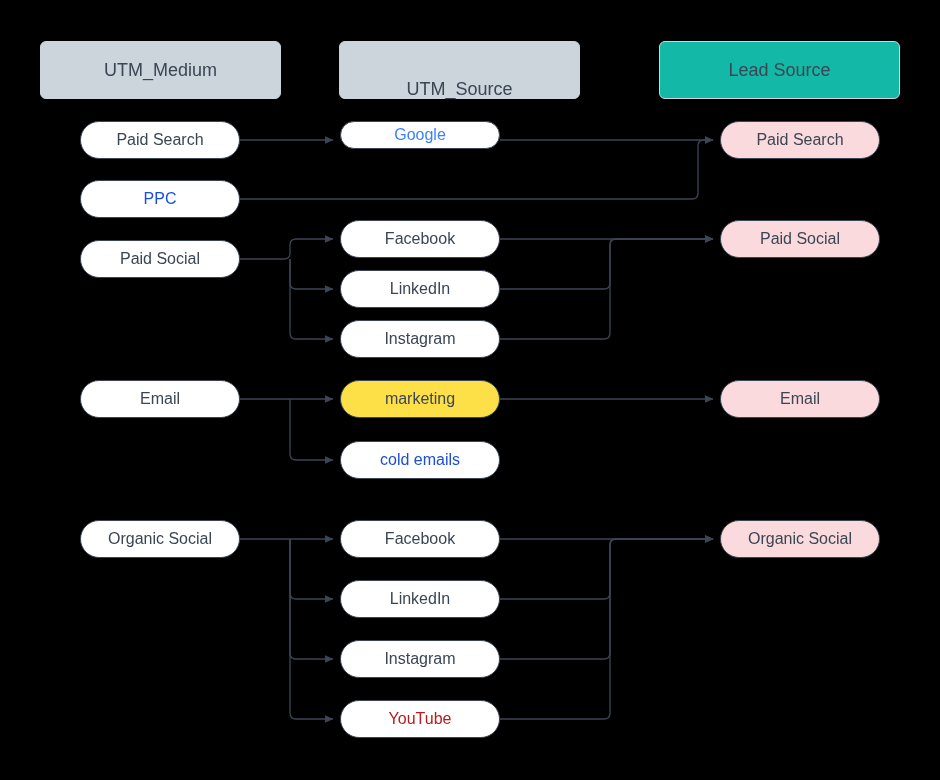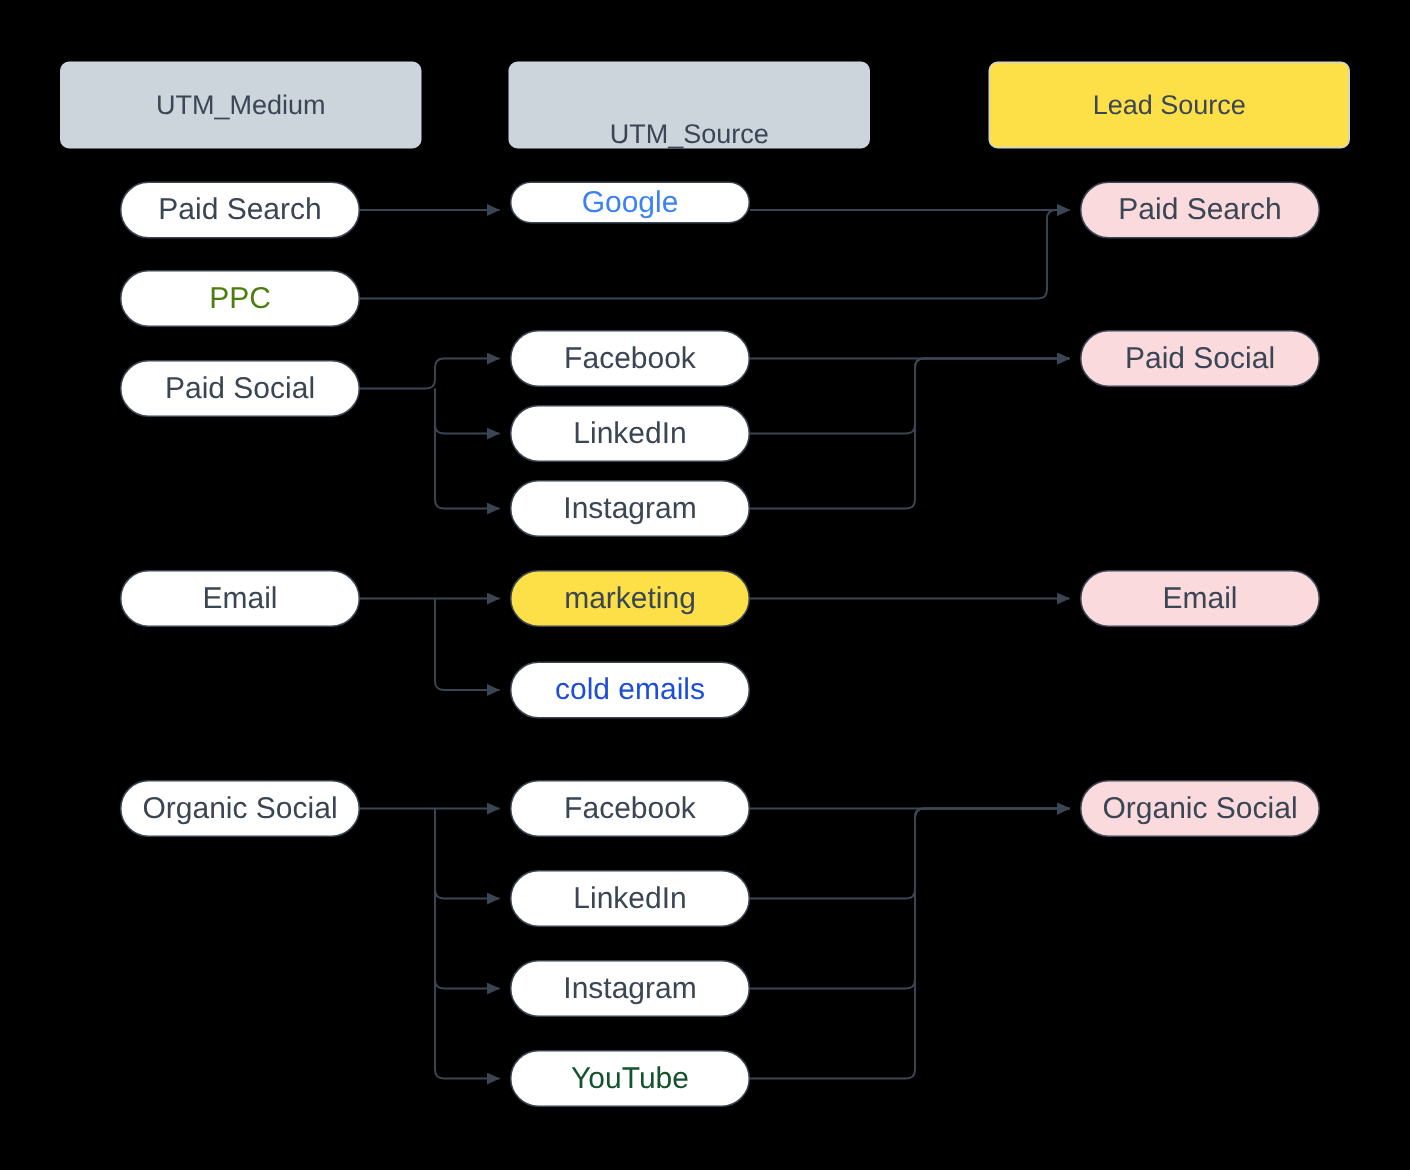--- a/index.html
+++ b/index.html
@@ -39,21 +39,21 @@
     border: 1px solid #ccd4dc;
     border-radius: 6px;
     color: #3b4654;
     font-size: 18px;
   }
   .pill-node {
     background: #ffffff;
     border: 1.3px solid #3b4654;
     border-radius: 999px;
     color: #3b4654;
-    font-size: 20px;
+    font-size: 16px;
   }
   .pill-node.lead {
     background: #fadadd;
     border-color: #3b4654;
   }
 </style>
 </head>
 <body>
 
 <div id="canvas" style="background: rgb(0, 0, 0); text-decoration: underline;">
@@ -88,29 +88,29 @@
       </g>
   </svg>
 
   <div id="headers-group">
       <div class="node header-node" style="left: 40px; top: 41px; width: 241px; height: 58px; background: rgb(204, 212, 220); border-color: rgb(204, 212, 220); color: rgb(59, 70, 84);">
         <span>UTM_Medium</span>
       </div>
       <div class="node header-node" style="left: 339px; top: 41px; width: 241px; height: 58px; background: rgb(204, 212, 220); border-color: rgb(204, 212, 220); color: rgb(59, 70, 84); align-items: flex-end;">
         <span>UTM_Source</span>
       </div>
-      <div class="node header-node" style="left: 659px; top: 41px; width: 241px; height: 58px; background: #fde047; border-color: rgb(204, 212, 220); color: rgb(59, 70, 84);">
+      <div class="node header-node" style="left: 659px; top: 41px; width: 241px; height: 58px; background: #14b8a6; border-color: rgb(204, 212, 220); color: rgb(59, 70, 84);">
         <span>Lead Source</span>
       </div>
     </div>
   <div id="nodes-group">
       <div class="node pill-node" style="left: 80px; top: 121px; width: 160px; height: 38px; background: rgb(255, 255, 255); border-color: rgb(59, 70, 84); color: rgb(59, 70, 84);">
         <span>Paid Search</span>
       </div>
-      <div class="node pill-node" style="left: 80px; top: 180px; width: 160px; height: 38px; background: rgb(255, 255, 255); border-color: rgb(59, 70, 84); color: #4d7c0f;">
+      <div class="node pill-node" style="left: 80px; top: 180px; width: 160px; height: 38px; background: rgb(255, 255, 255); border-color: rgb(59, 70, 84); color: #1d4ed8;">
         <span>PPC</span>
       </div>
       <div class="node pill-node" style="left: 80px; top: 240px; width: 160px; height: 38px; background: rgb(255, 255, 255); border-color: rgb(59, 70, 84); color: rgb(59, 70, 84);">
         <span>Paid Social</span>
       </div>
       <div class="node pill-node" style="left: 80px; top: 380px; width: 160px; height: 38px; background: rgb(255, 255, 255); border-color: rgb(59, 70, 84); color: rgb(59, 70, 84);">
         <span>Email</span>
       </div>
       <div class="node pill-node" style="left: 80px; top: 520px; width: 160px; height: 38px; background: rgb(255, 255, 255); border-color: rgb(59, 70, 84); color: rgb(59, 70, 84);">
         <span>Organic Social</span>
@@ -135,21 +135,21 @@
       </div>
       <div class="node pill-node" style="left: 340px; top: 520px; width: 160px; height: 38px; background: rgb(255, 255, 255); border-color: rgb(59, 70, 84); color: rgb(59, 70, 84);">
         <span>Facebook</span>
       </div>
       <div class="node pill-node" style="left: 340px; top: 580px; width: 160px; height: 38px; background: rgb(255, 255, 255); border-color: rgb(59, 70, 84); color: rgb(59, 70, 84);">
         <span>LinkedIn</span>
       </div>
       <div class="node pill-node" style="left: 340px; top: 640px; width: 160px; height: 38px; background: rgb(255, 255, 255); border-color: rgb(59, 70, 84); color: rgb(59, 70, 84);">
         <span>Instagram</span>
       </div>
-      <div class="node pill-node" style="left: 340px; top: 700px; width: 160px; height: 38px; background: rgb(255, 255, 255); border-color: rgb(59, 70, 84); color: #14532d;">
+      <div class="node pill-node" style="left: 340px; top: 700px; width: 160px; height: 38px; background: rgb(255, 255, 255); border-color: rgb(59, 70, 84); color: #b91c1c;">
         <span>YouTube</span>
       </div>
       <div class="node pill-node lead" style="left: 720px; top: 121px; width: 160px; height: 38px; background: rgb(250, 218, 221); border-color: rgb(59, 70, 84); color: rgb(59, 70, 84);">
         <span>Paid Search</span>
       </div>
       <div class="node pill-node lead" style="left: 720px; top: 220px; width: 160px; height: 38px; background: rgb(250, 218, 221); border-color: rgb(59, 70, 84); color: rgb(59, 70, 84);">
         <span>Paid Social</span>
       </div>
       <div class="node pill-node lead" style="left: 720px; top: 380px; width: 160px; height: 38px; background: rgb(250, 218, 221); border-color: rgb(59, 70, 84); color: rgb(59, 70, 84);">
         <span>Email</span>

